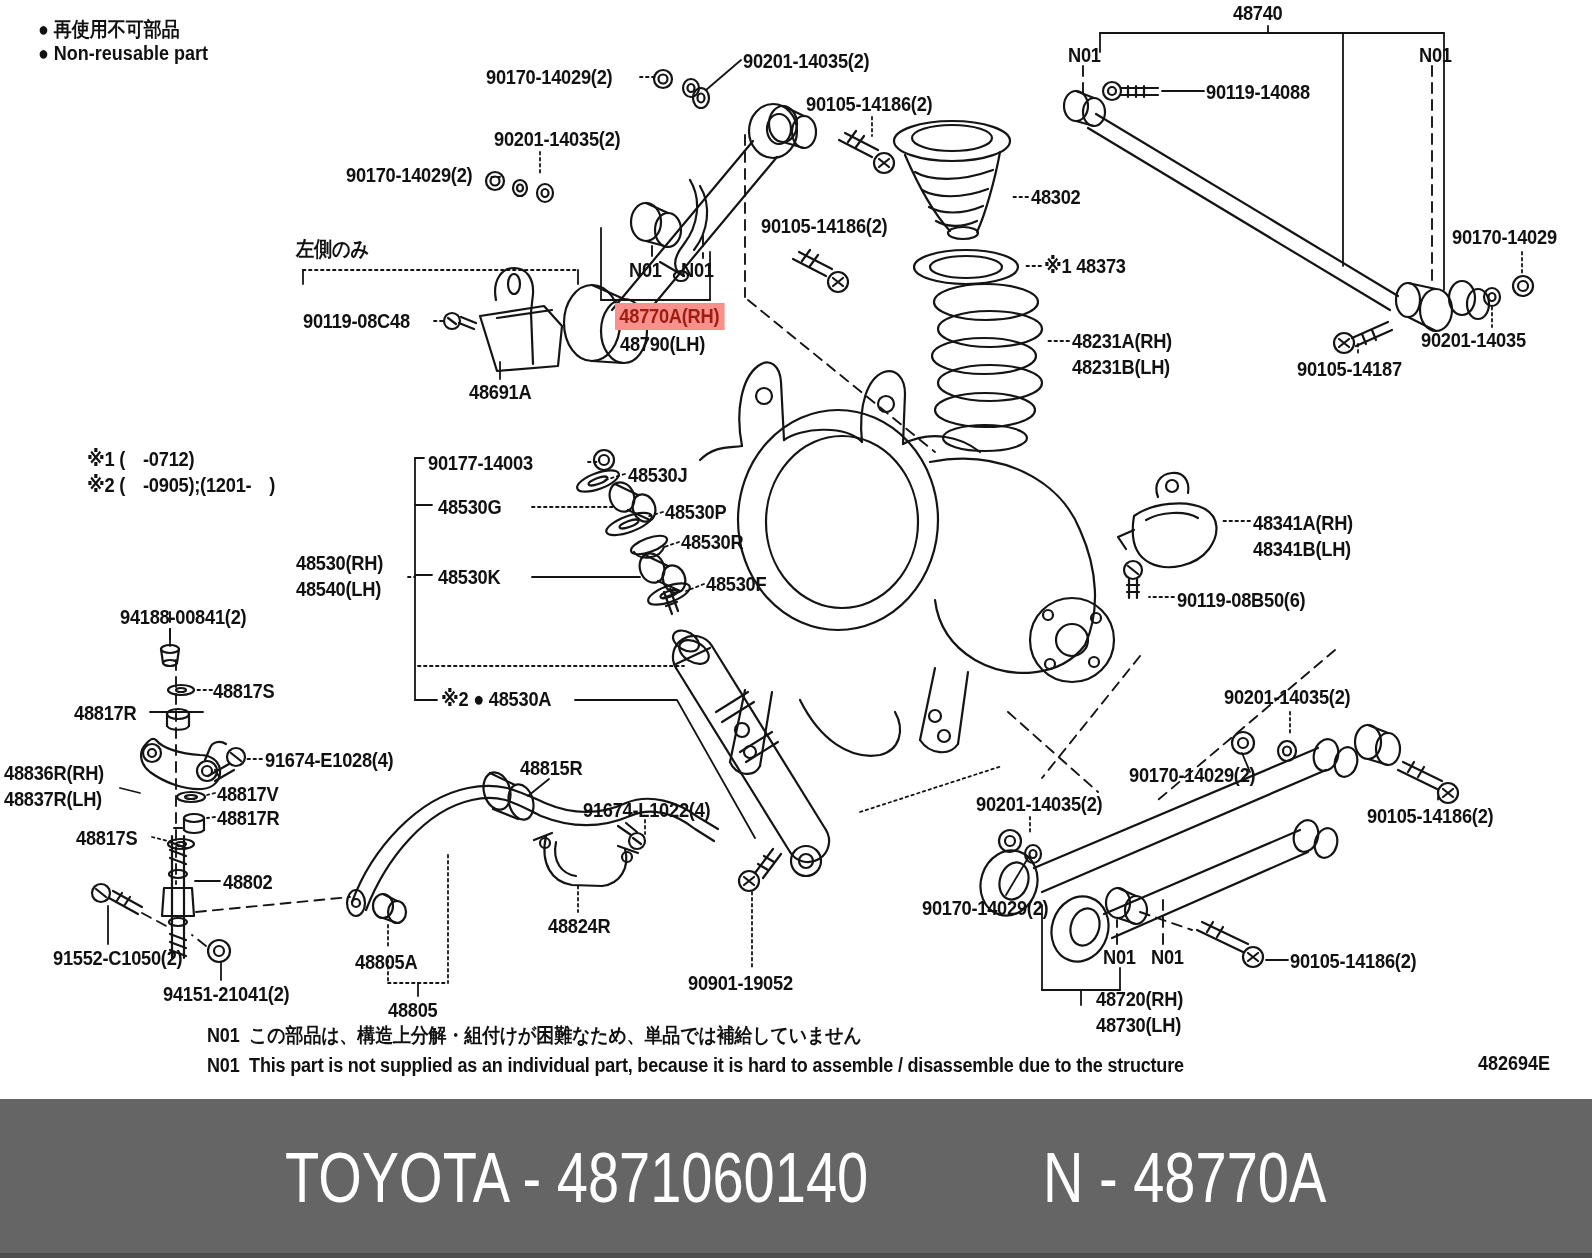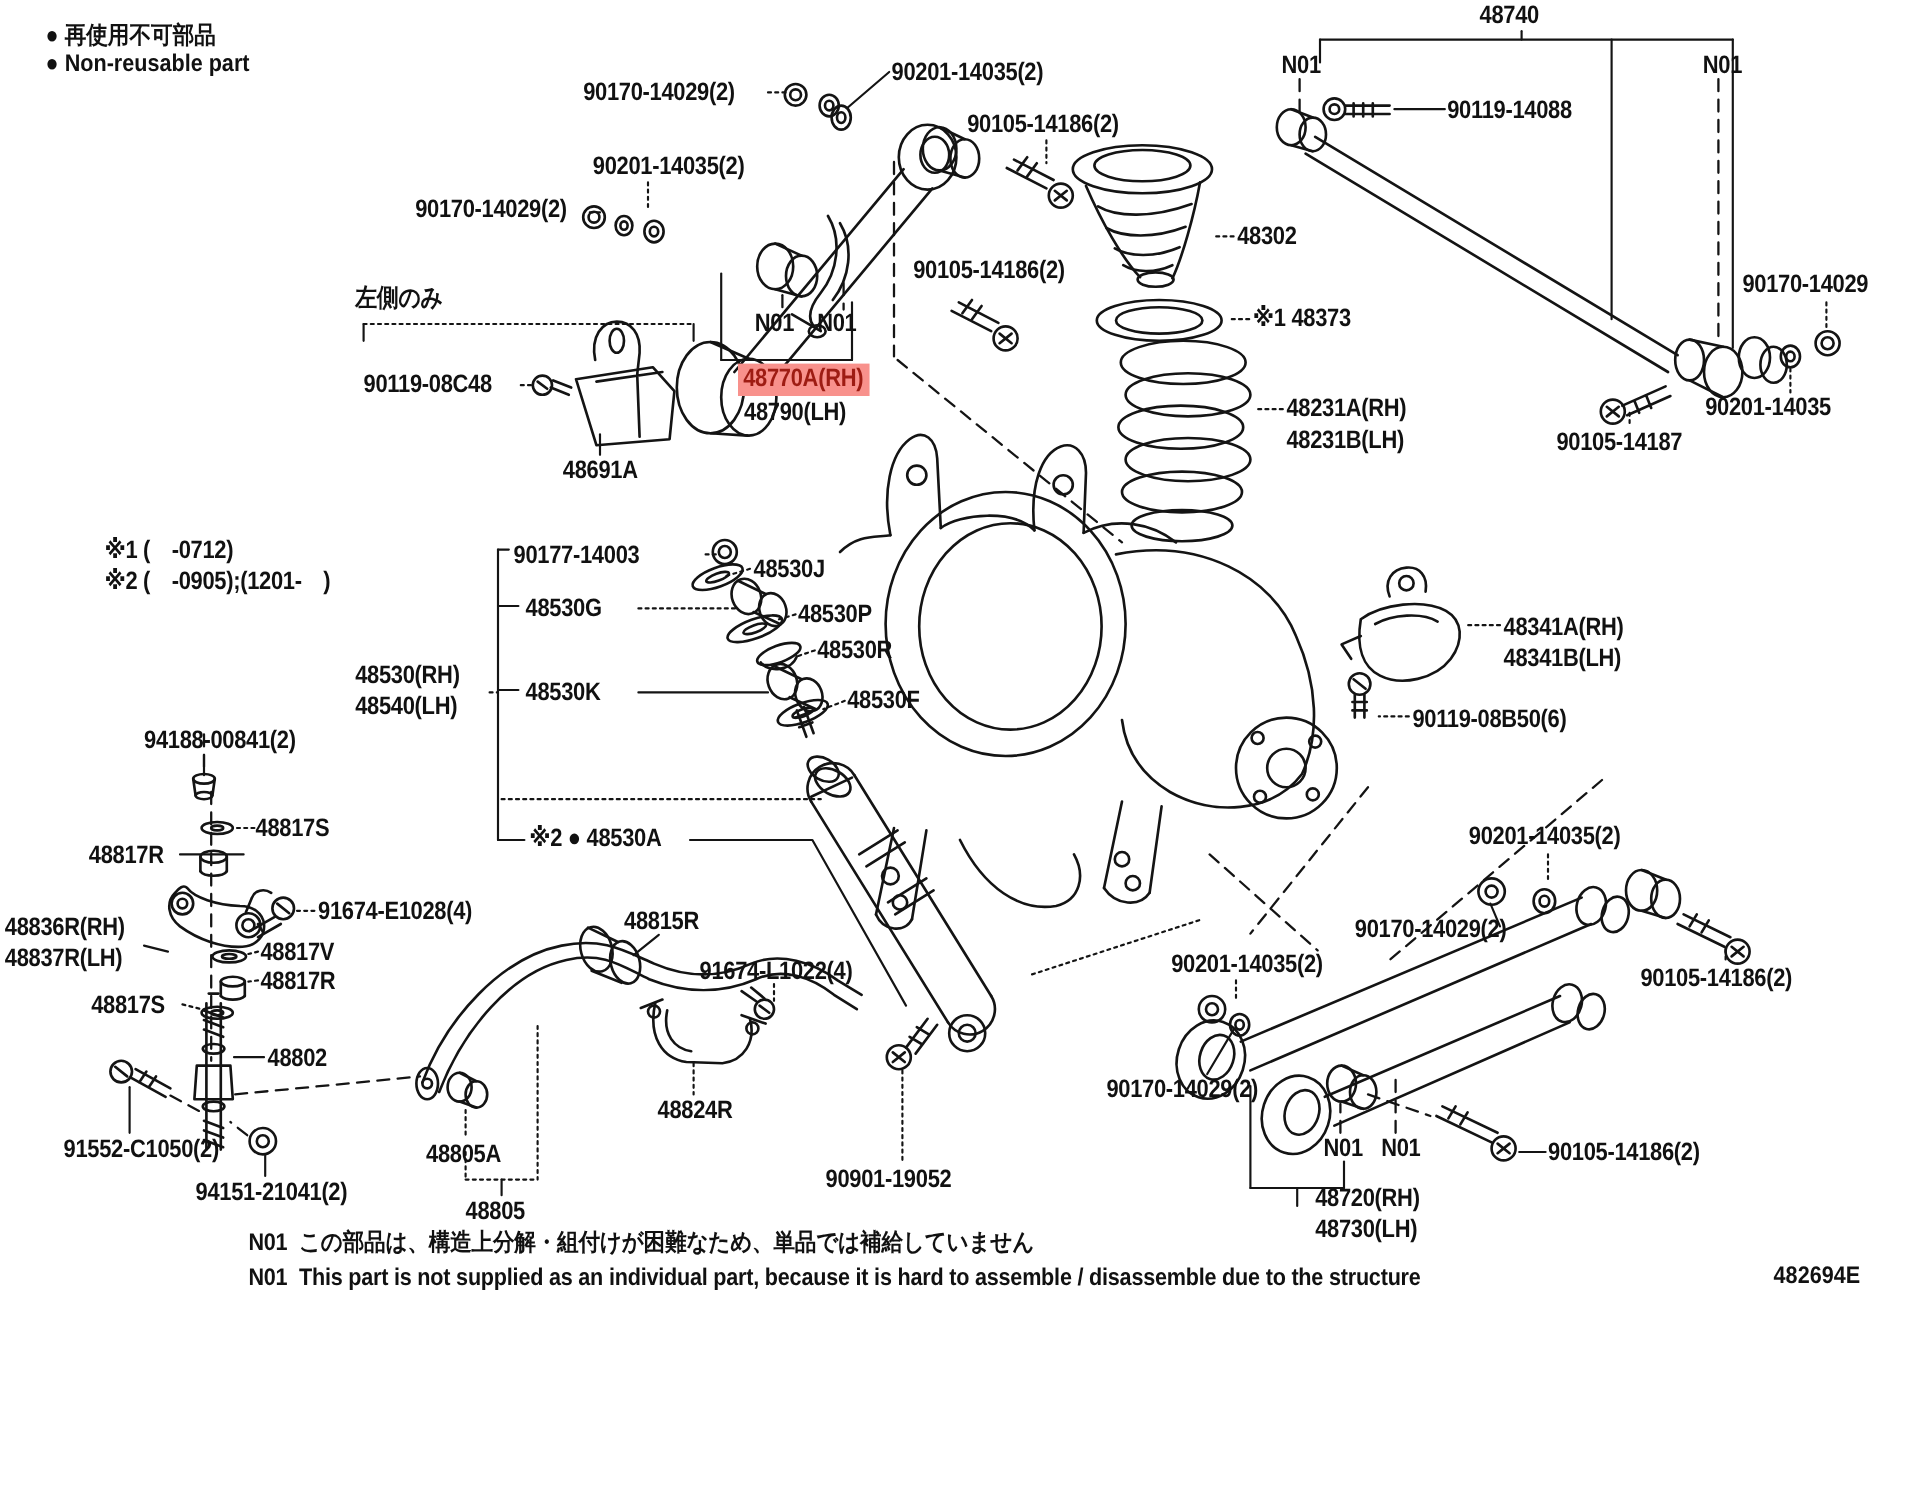--- a/index.html
+++ b/index.html
@@ -457,13 +457,18 @@
       <div class="lbl" style="left: 1096px; top: 1014px;">48730(LH)</div>
     </div>
 
   <div class="legend-line" style="left:38px;top:16px;">● 再使用不可部品</div>
   <div class="legend-line" style="left:38px;top:42px;">● Non-reusable part</div>
 
   <div class="note" style="left:207px;top:1022px;">N01  この部品は、構造上分解・組付けが困難なため、単品では補給していません</div>
   <div class="note" style="left:207px;top:1054px;">N01  This part is not supplied as an individual part, because it is hard to assemble / disassemble due to the structure</div>
   <div class="code" style="left:1478px;top:1052px;">482694E</div>
 
+  <div id="footer-bar">
+    <div class="ft" style="left:285px;top:0;">TOYOTA - 4871060140</div>
+    <div class="ft" style="left:1043px;top:0;">N - 48770A</div>
+    <div class="edge"></div>
+  </div>
 </div>
 
 </body></html>

